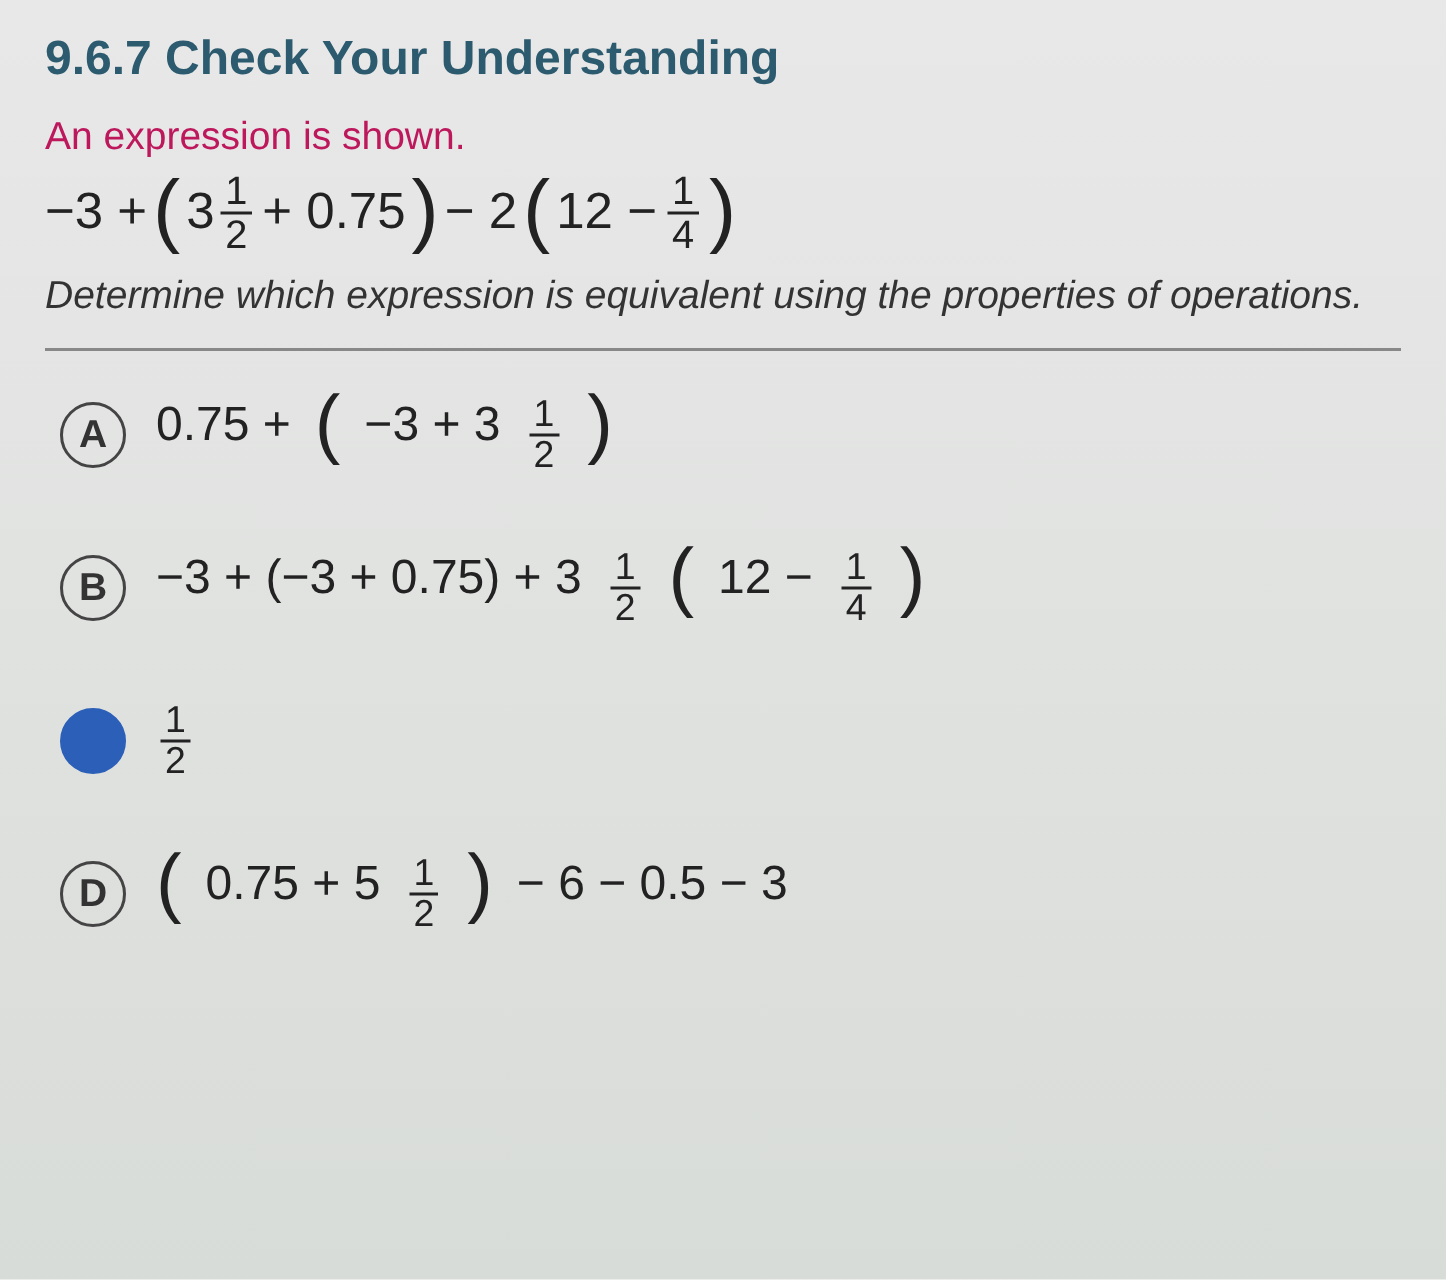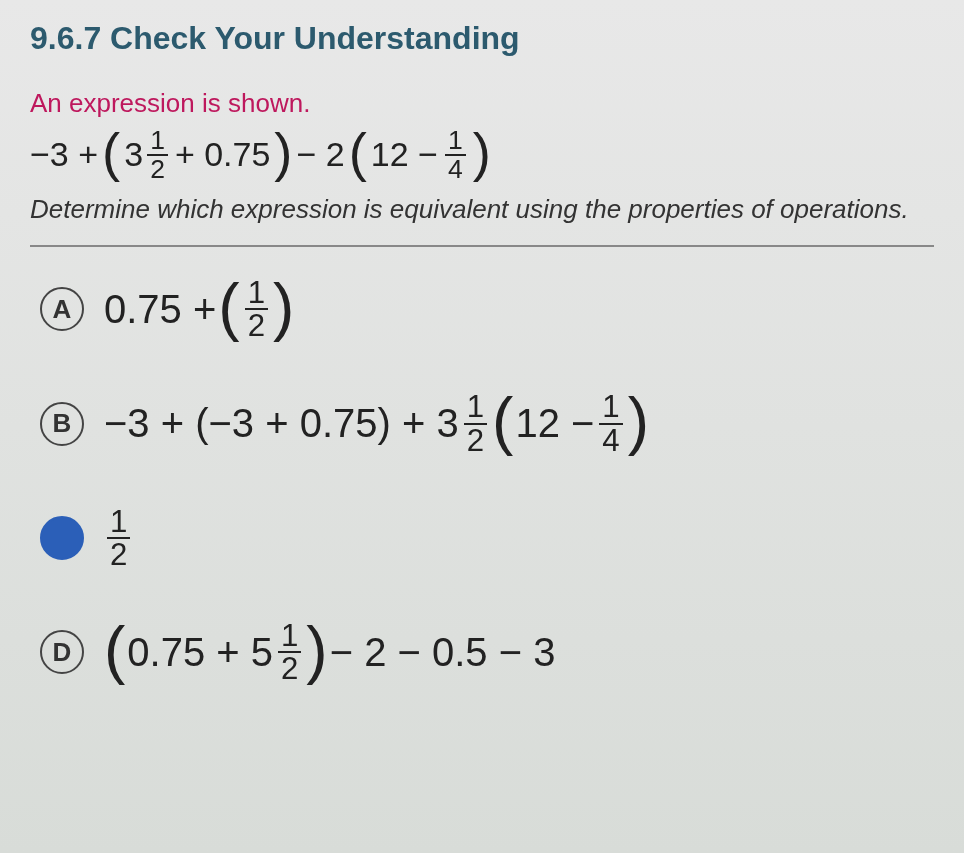--- a/index.html
+++ b/index.html
@@ -12,21 +12,21 @@
       height: 853px;
       background: linear-gradient(to bottom, #e8e8e8, #d8dcd8);
       font-family: Arial, Helvetica, sans-serif;
       padding: 20px 30px;
       color: #2a2a2a;
     }
     .heading {
       font-size: 32px;
       font-weight: bold;
       color: #2c5a6e;
-      margin-bottom: 31px;
+      margin-bottom: 18px;
     }
     .intro-text {
       font-size: 26px;
       color: #be185d;
       margin-bottom: 8px;
     }
     .expression-main {
       font-size: 34px;
       color: #222;
       margin-bottom: 12px;
@@ -76,25 +76,25 @@
       position: relative;
     }
     .choice-marker.selected::after {
       content: "";
       position: absolute;
       width: 6px;
       height: 6px;
       border-radius: 50%;
     }
     .choice-expr {
-      font-size: 40px;
+      font-size: 32px;
       color: #222;
       display: flex;
-      align-items: center;
-      gap: 2px;
+      align-items: flex-start;
+      gap: 16px;
     }
     .frac {
       display: inline-flex;
       flex-direction: column;
       align-items: center;
       vertical-align: middle;
       line-height: 1;
       font-size: 0.78em;
       margin: 0 3px;
     }
@@ -155,20 +155,21 @@
 
 <div class="choices">
 
   <div class="choice">
     <div class="choice-marker">
       <span>A</span>
     </div>
     <div class="choice-expr">
       <span>0.75 +</span>
       <span class="paren-big">(</span>
+      <span>−3 + 3</span>
       <span class="frac">
         <span class="num">1</span>
         <span class="den">2</span>
       </span>
       <span class="paren-big">)</span>
     </div>
   </div>
 
   <div class="choice">
     <div class="choice-marker">
@@ -207,17 +208,17 @@
       <span>D</span>
     </div>
     <div class="choice-expr">
       <span class="paren-big">(</span>
       <span>0.75 + 5</span>
       <span class="frac">
         <span class="num">1</span>
         <span class="den">2</span>
       </span>
       <span class="paren-big">)</span>
-      <span>− 2 − 0.5 − 3</span>
+      <span>− 6 − 0.5 − 3</span>
     </div>
   </div>
 
 </div>
 
 </body></html>

